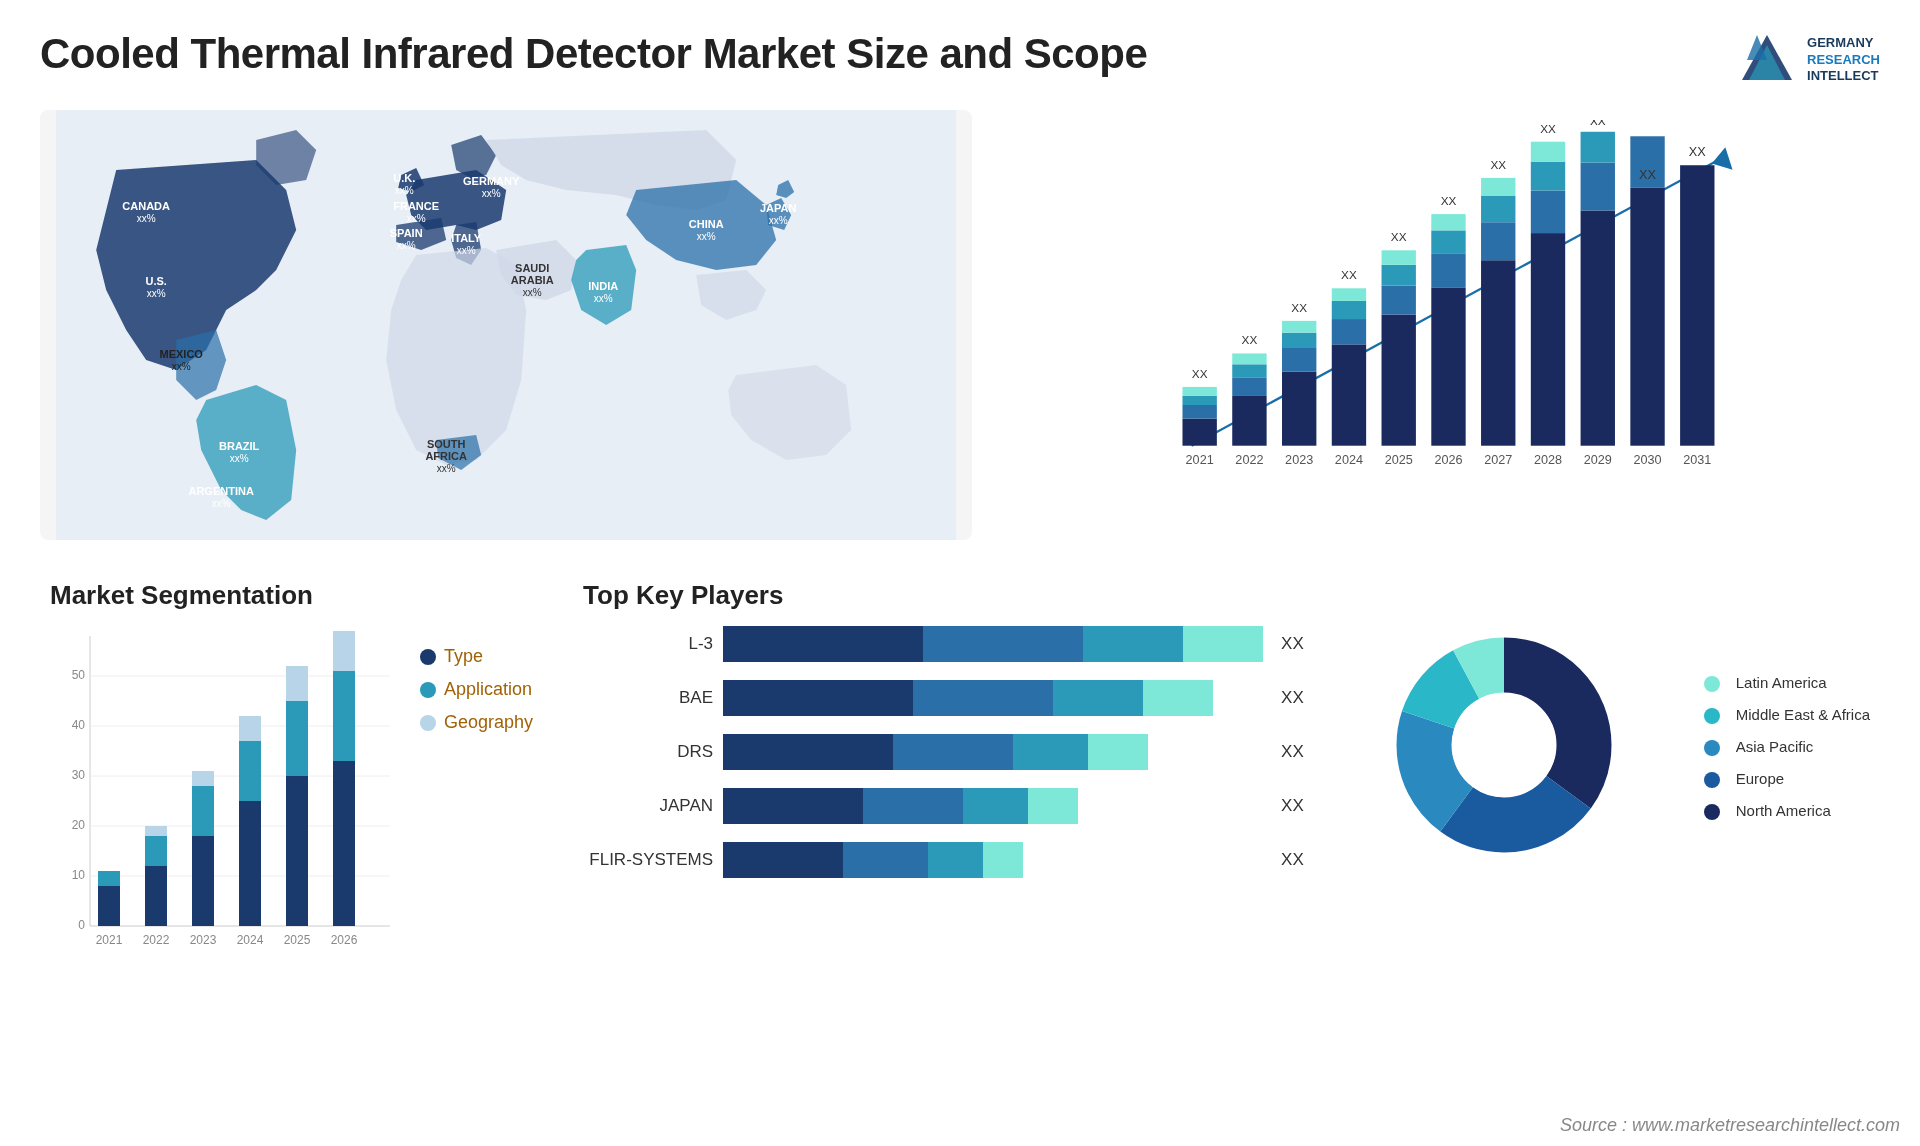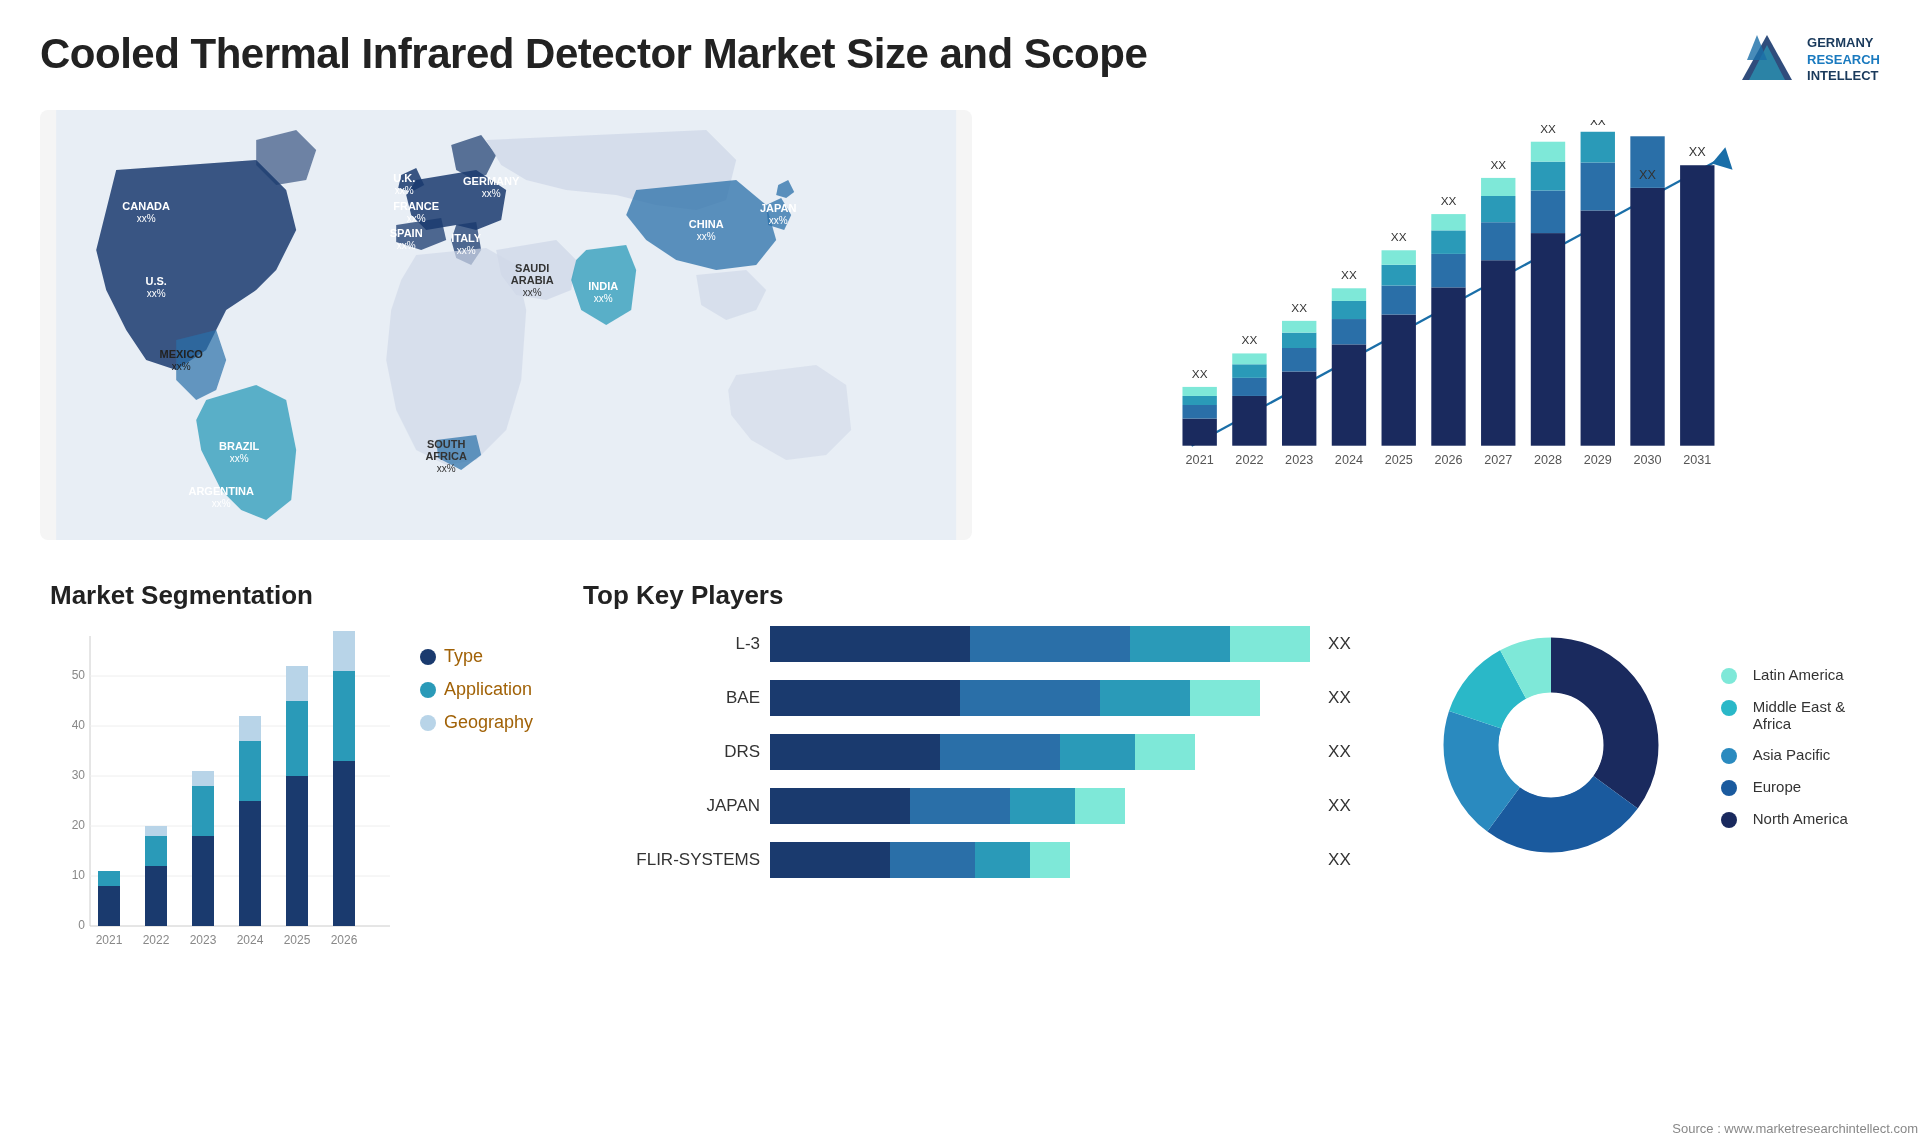--- a/index.html
+++ b/index.html
@@ -143,21 +143,20 @@
       align-items: center;
       margin-bottom: 18px;
       gap: 10px;
     }
     .player-name {
       width: 130px;
       font-size: 17px;
       color: #333;
       text-align: right;
       flex-shrink: 0;
-      margin-left: 47px;
     }
     .player-bar-wrap {
       flex: 1;
       height: 36px;
       position: relative;
       display: flex;
     }
     .player-bar-seg {
       height: 100%;
     }
@@ -199,23 +198,24 @@
       width: 16px;
       height: 16px;
       border-radius: 50%;
       flex-shrink: 0;
       margin-top: 2px;
     }
 
     .source-text {
       position: absolute;
       bottom: 10px;
-      right: 2px;
-      font-size: 13px;
+      right: 20px;
+      font-size: 18px;
       color: #888;
+      font-style: italic;
     }
   </style>
 </head>
 <body>
 
 <div class="page-container">
 
   <div class="header">
     <h1 class="main-title">Cooled Thermal Infrared Detector Market Size and Scope</h1>
     <div class="logo-area">

